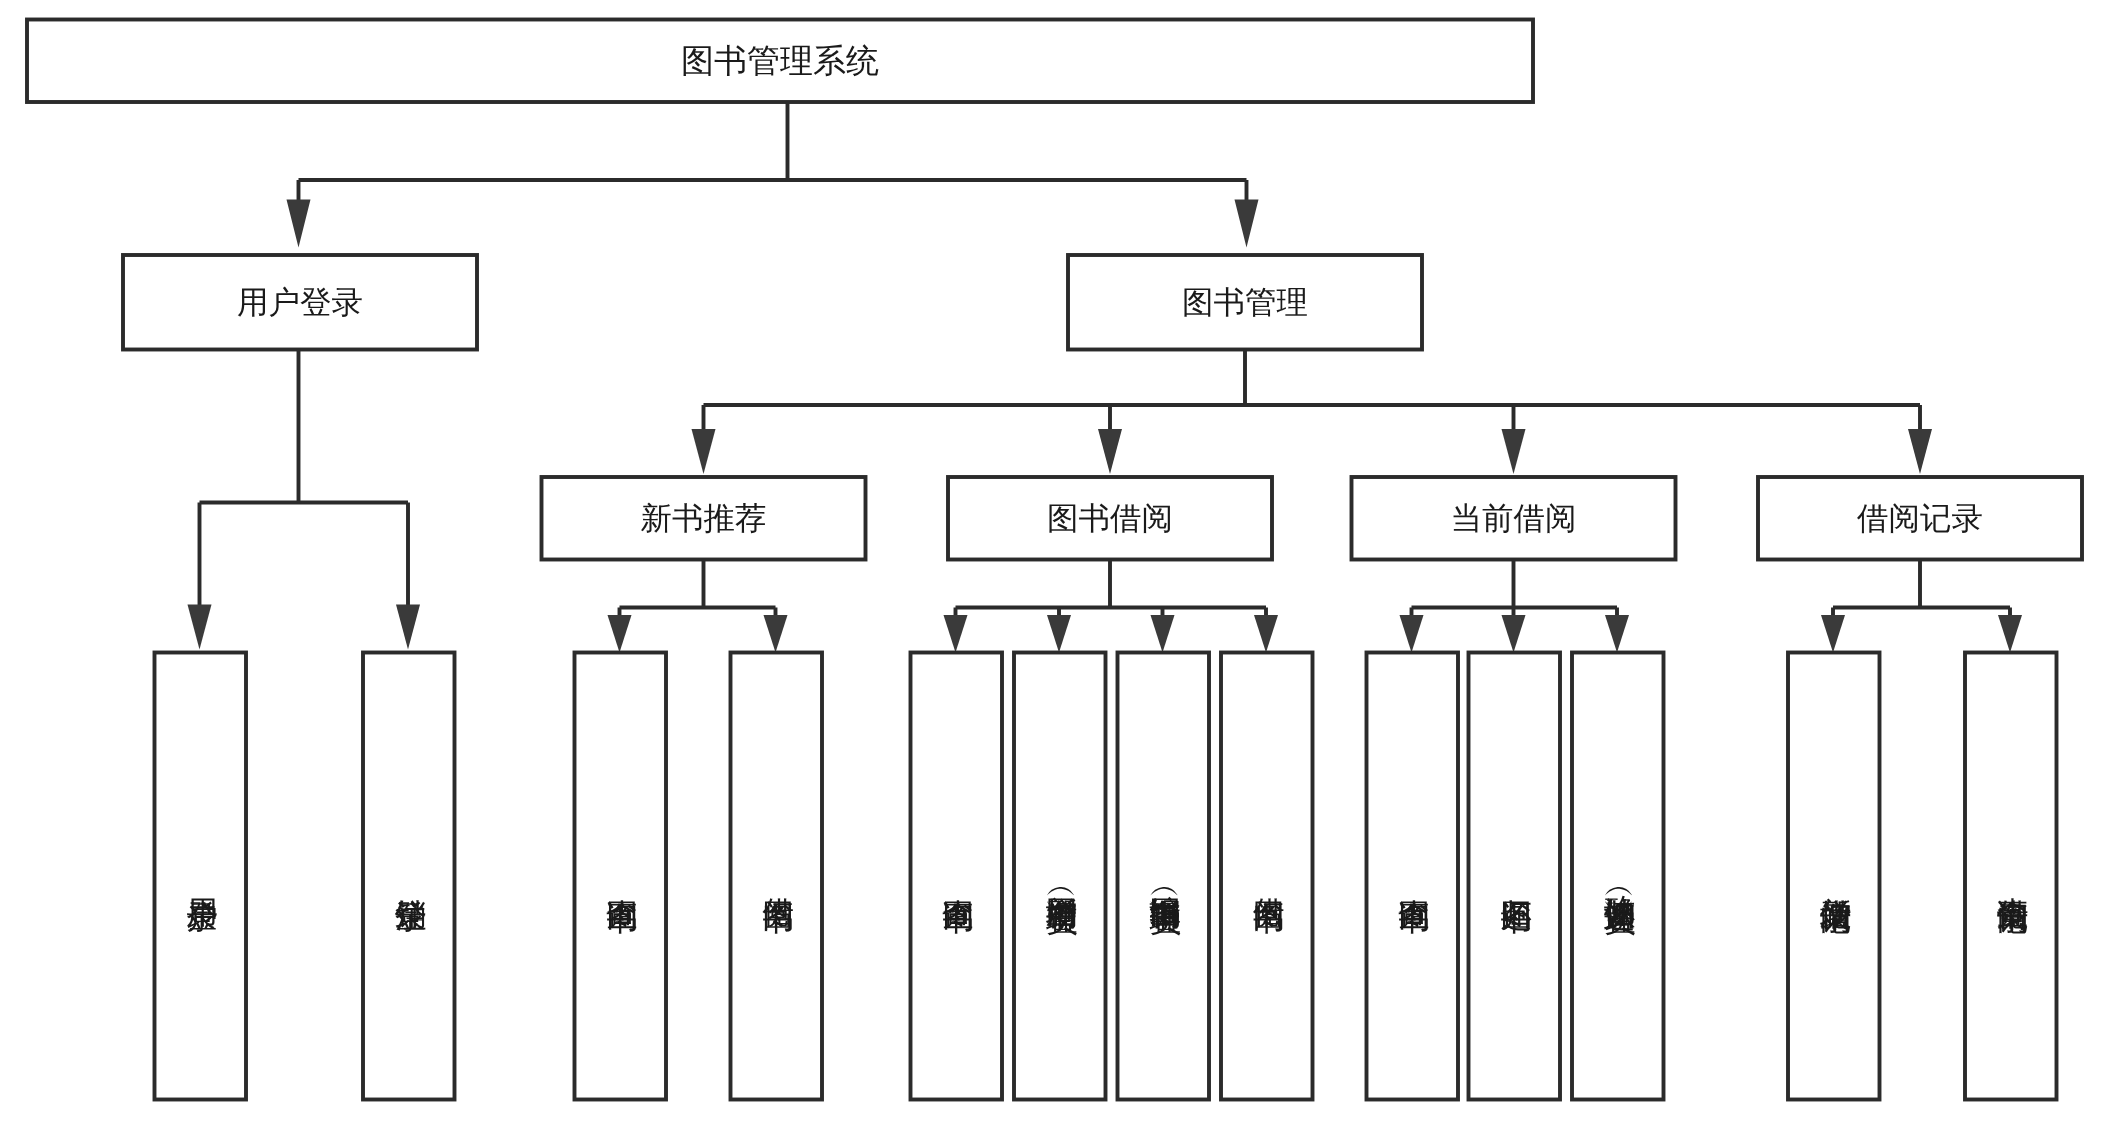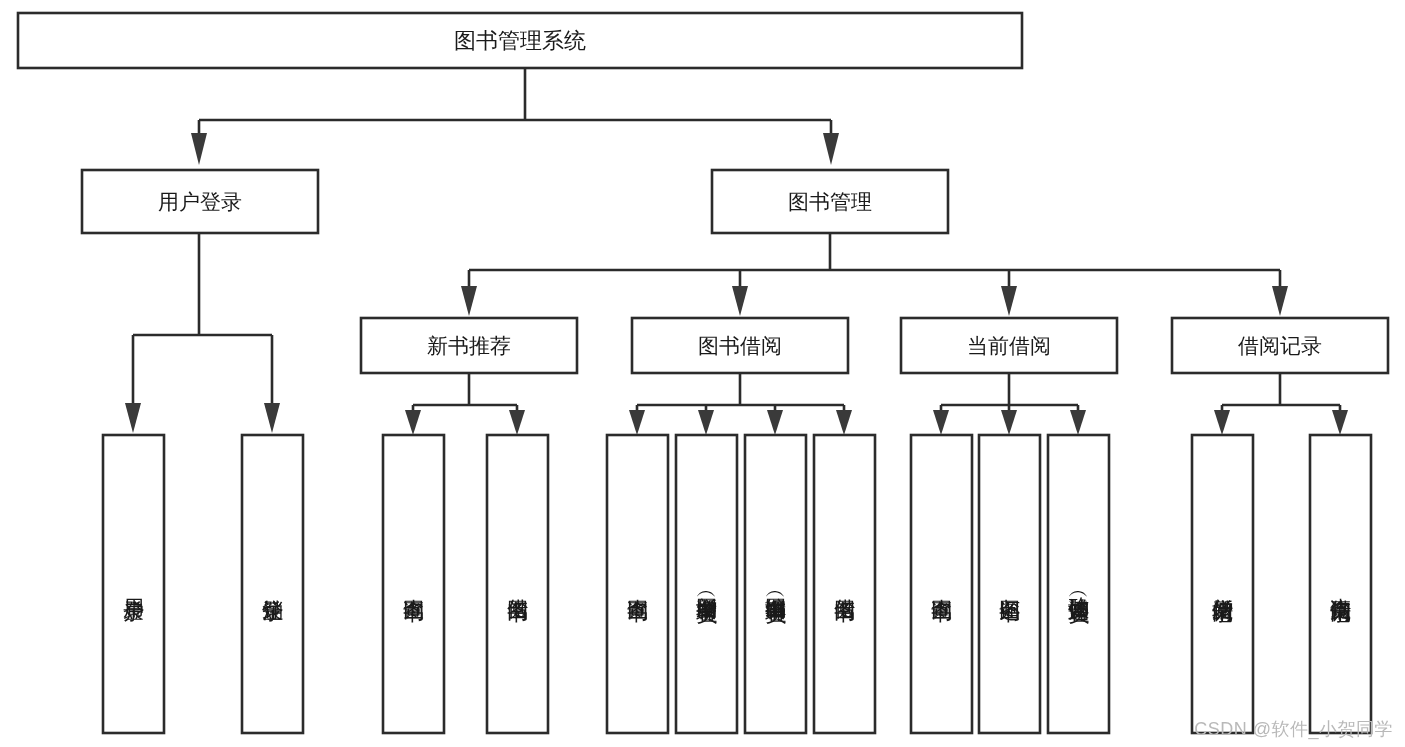--- a/index.html
+++ b/index.html
@@ -170,15 +170,14 @@
   <div class="vlabel" style="left:745px; top:435px; width:61px; height:298px;">编辑图书（管理员）</div>
   <div class="vlabel" style="left:814px; top:435px; width:61px; height:298px;">借阅图书</div>
 
   <div class="vlabel" style="left:911px; top:435px; width:61px; height:298px;">查询图书</div>
   <div class="vlabel" style="left:979px; top:435px; width:61px; height:298px;">归还图书</div>
   <div class="vlabel" style="left:1048px; top:435px; width:61px; height:298px;">确认归还（管理员）</div>
 
   <div class="vlabel" style="left:1192px; top:435px; width:61px; height:298px;">新增借阅记录</div>
   <div class="vlabel" style="left:1310px; top:435px; width:61px; height:298px;">查询借阅记录</div>
 
-  <div class="watermark">CSDN @软件_小贺同学</div>
 
 </div>
 
 </body></html>

